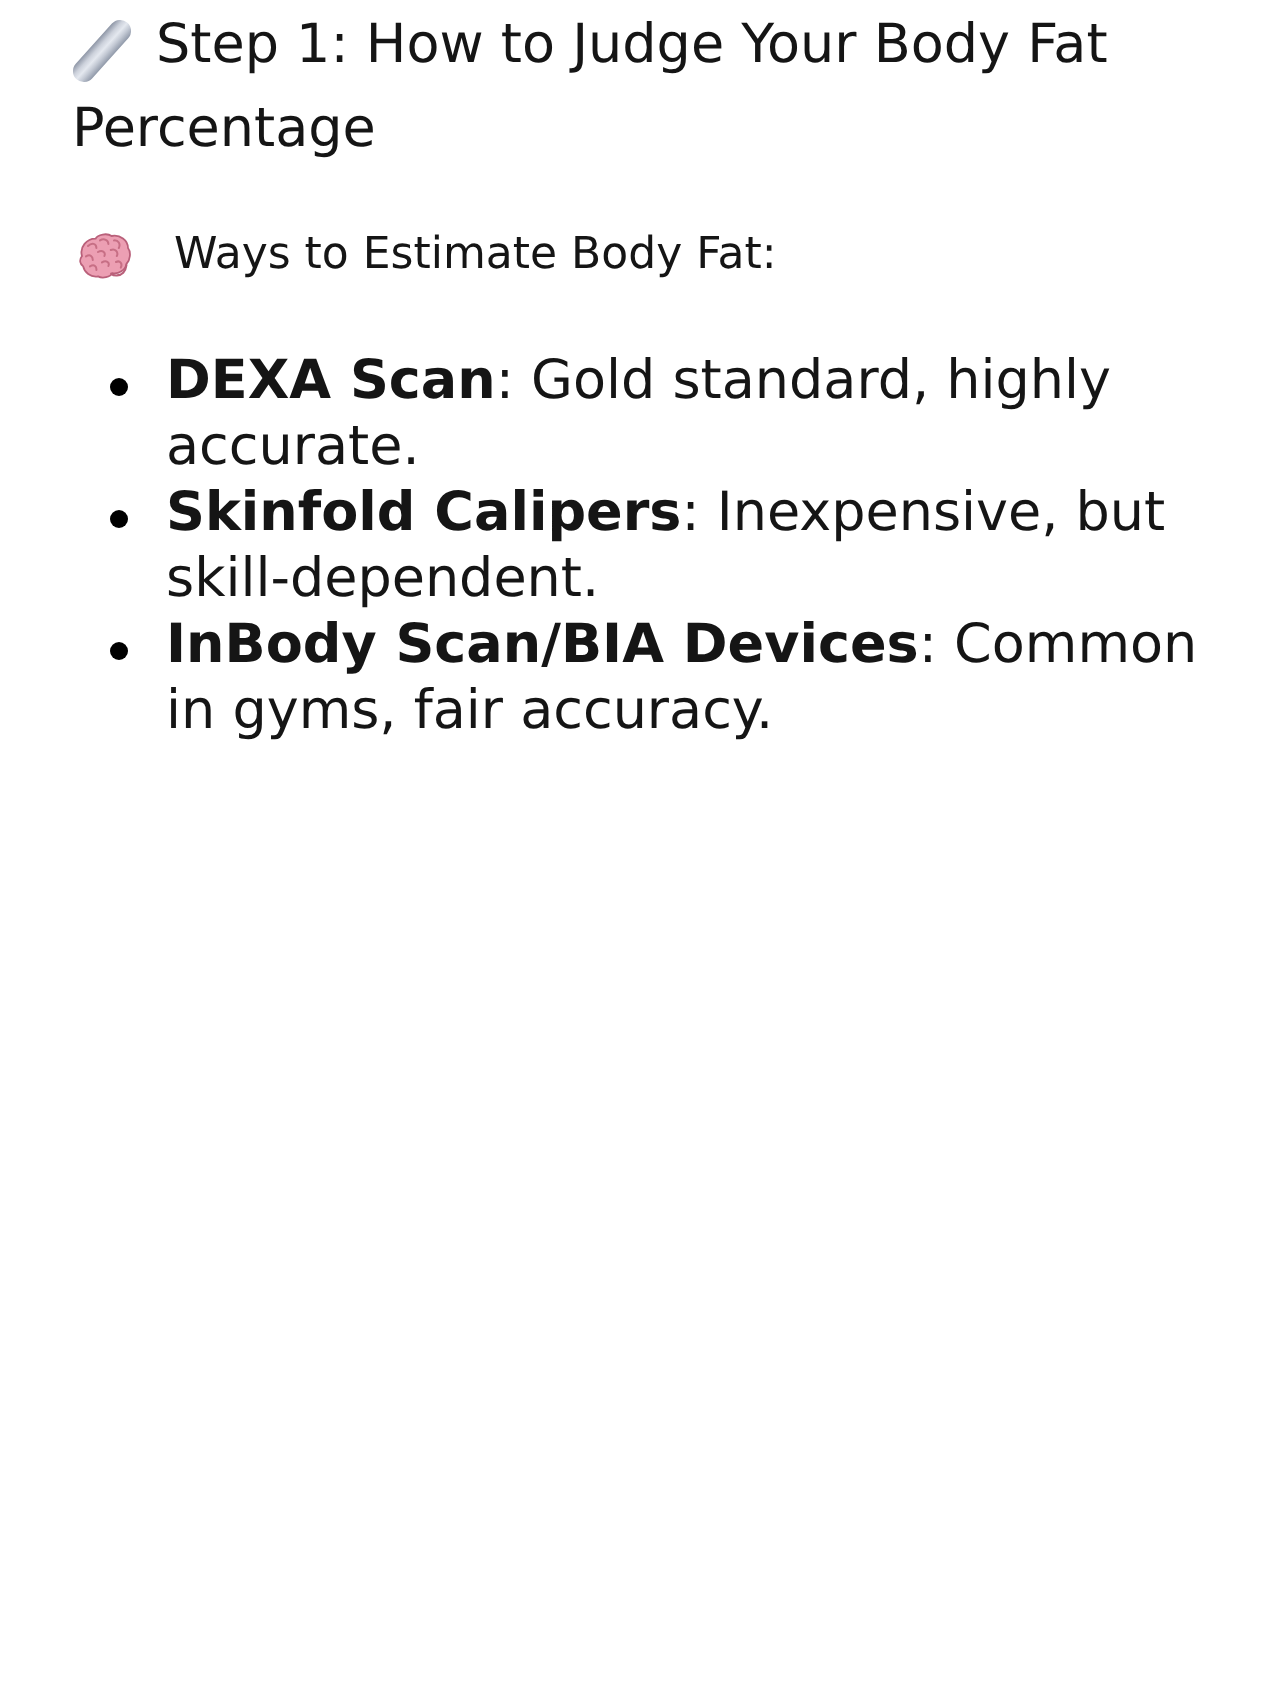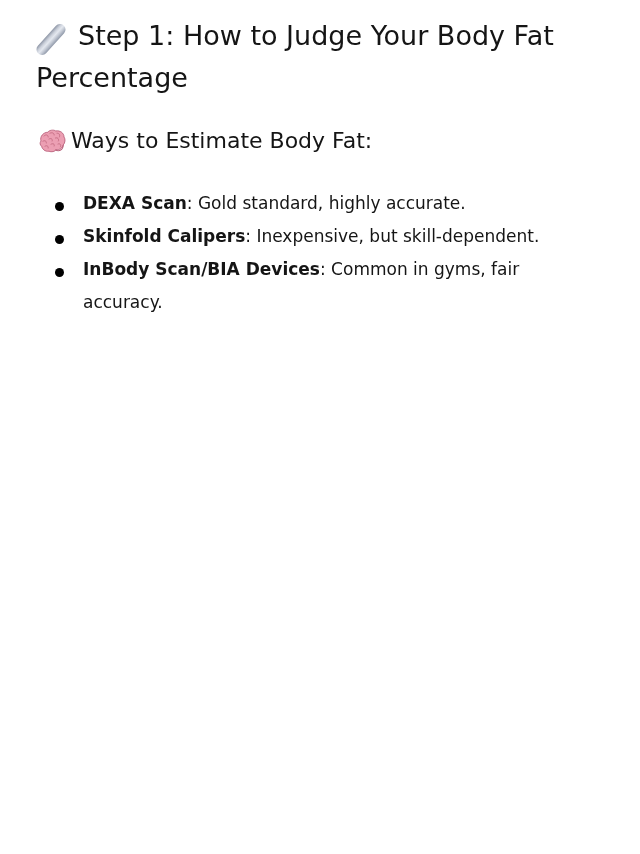--- a/index.html
+++ b/index.html
@@ -2,21 +2,21 @@
 <html><head>
 <meta charset="utf-8">
 <style>
   html, body { margin: 0; padding: 0; background: #ffffff; }
   .page {
     position: relative;
     width: 640px;
     height: 854px;
     box-sizing: border-box;
     background: #ffffff;
-    padding: 15px 36px 0 36px;
+    padding: 2px 36px 0 36px;
     font-family: "DejaVu Sans", "Liberation Sans", sans-serif;
     color: #151515;
     overflow: hidden;
   }
   h1.title {
     font-size: 27px;
     line-height: 42px;
     font-weight: 400;
     margin: 0 0 24px 0;
     max-width: 545px;
@@ -39,30 +39,30 @@
     max-width: 545px;
   }
   .em { font-style: italic; }
   h2.subtitle {
     font-size: 22px;
     line-height: 36px;
     font-weight: 400;
     margin: 0 0 28px 0;
     display: flex;
     align-items: center;
-    gap: 4px;
+    gap: 20px;
     color: #151515;
   }
   .brain-icon { width: 31px; height: 27px; flex: none; }
   ul.methods {
     list-style: none;
     margin: 0;
     padding: 0;
     width: 564px;
-    font-size: 17px;
+    font-size: 27px;
     line-height: 33px;
   }
   ul.methods li {
     position: relative;
     padding-left: 47px;
   }
   ul.methods li::before {
     content: "";
     position: absolute;
     left: 19px;

